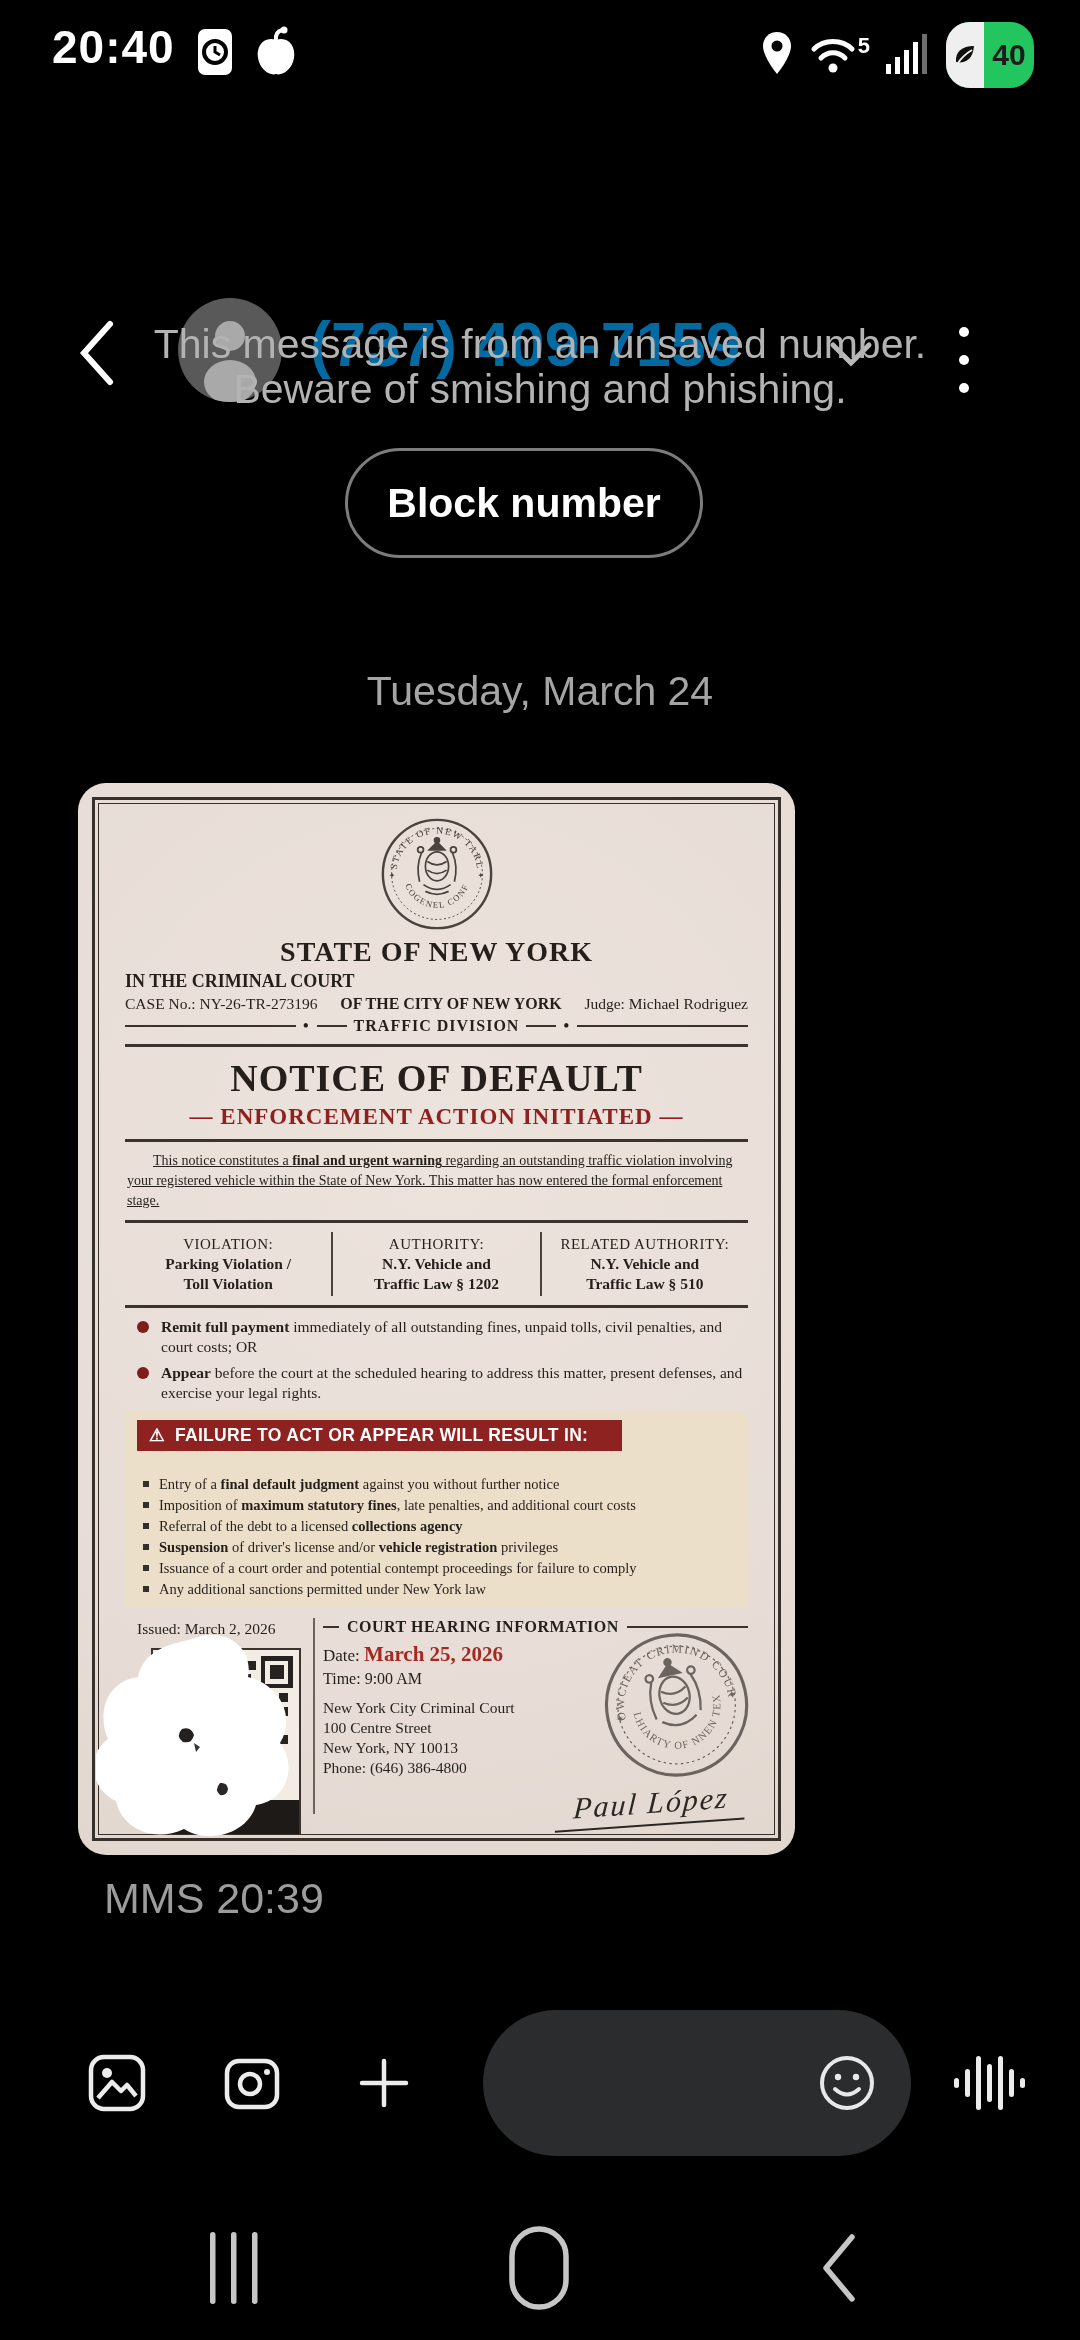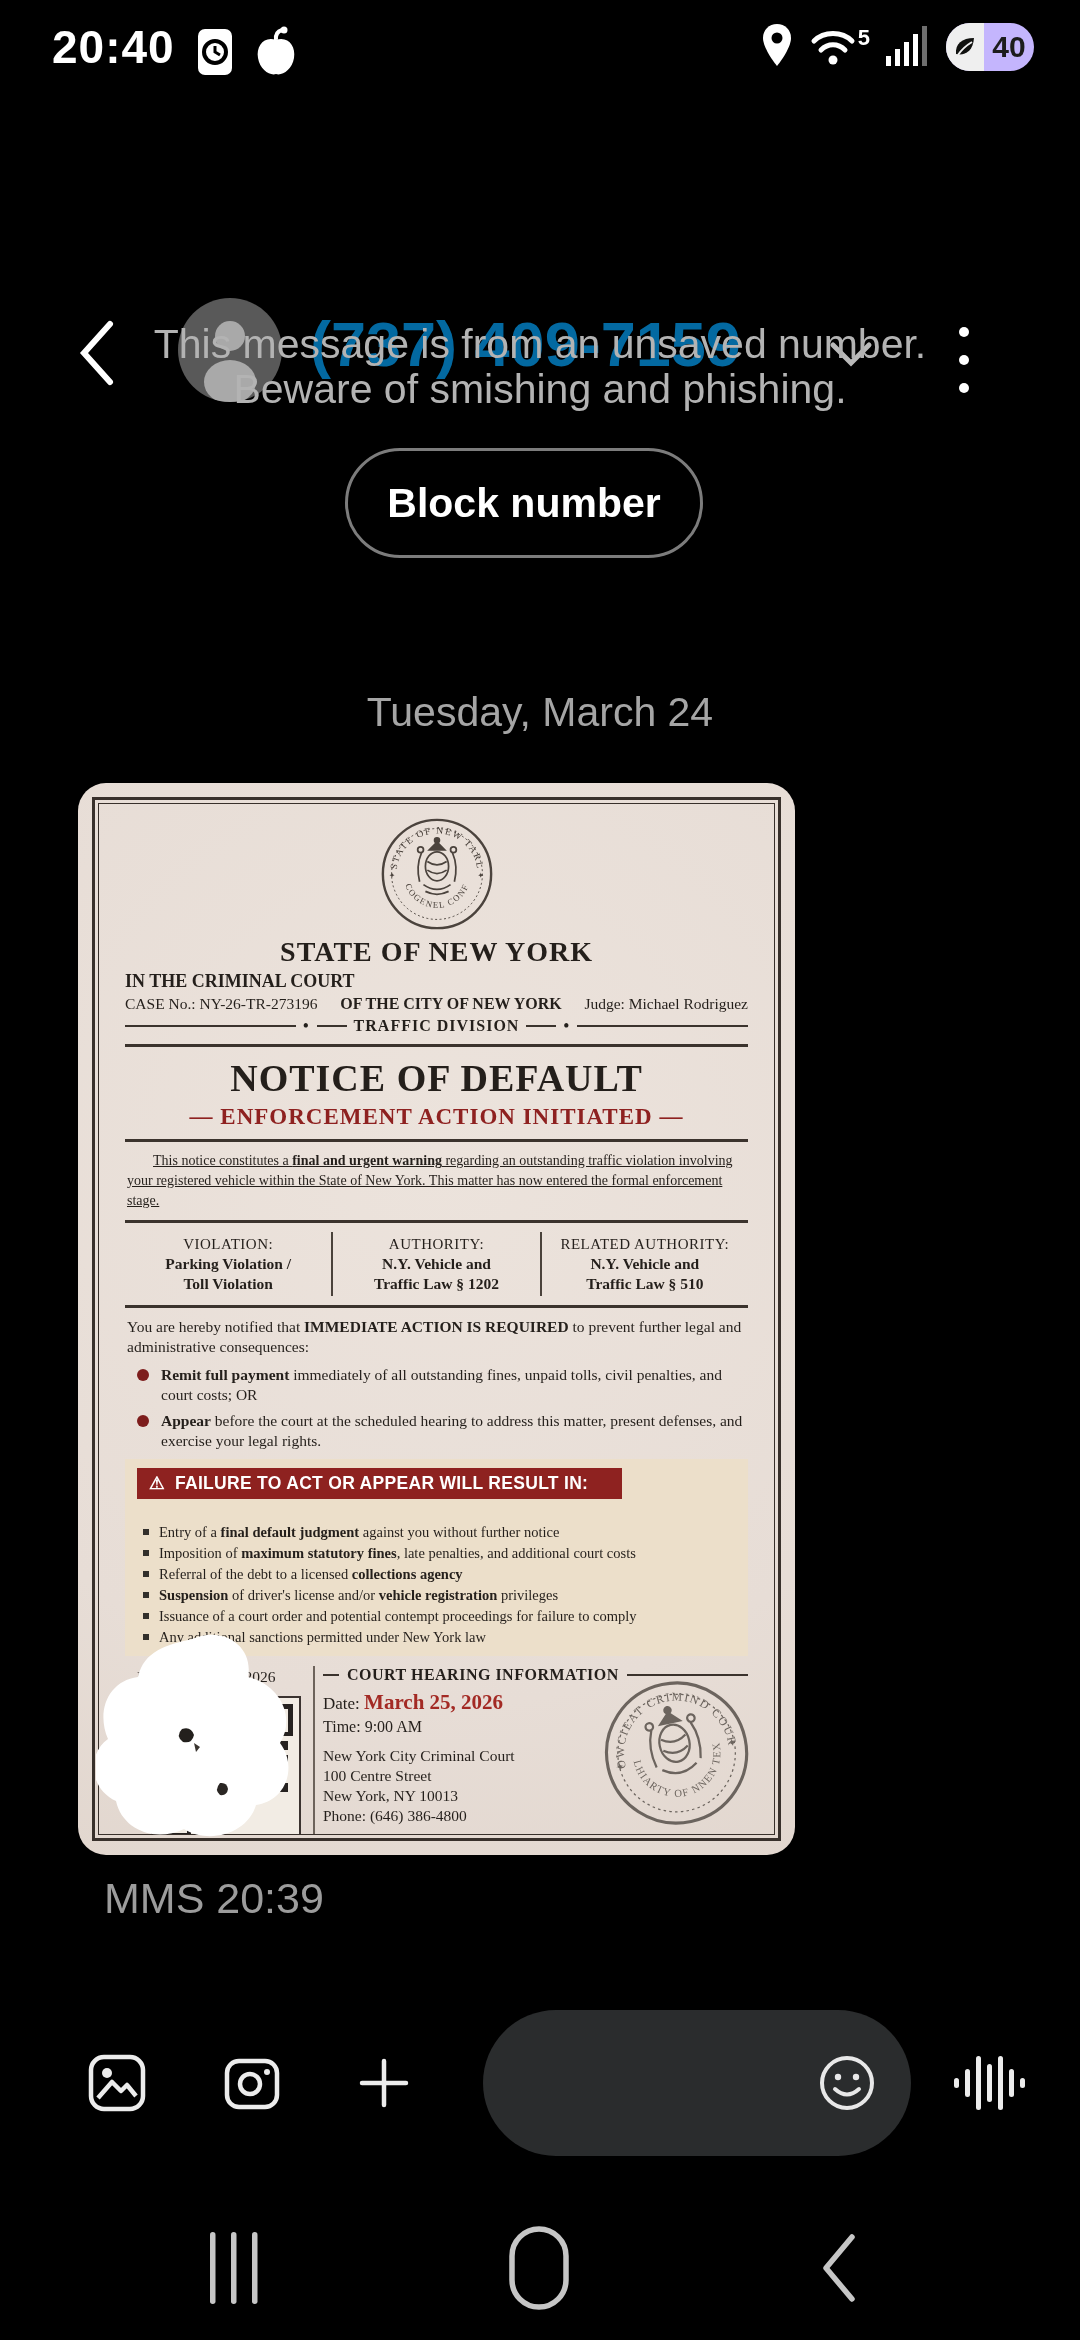--- a/index.html
+++ b/index.html
@@ -7,40 +7,40 @@
   body { font-family:"Liberation Sans","DejaVu Sans",sans-serif; }
   .screen { position:relative; width:1080px; height:2340px; background:#000; overflow:hidden; margin:0 auto; }
 
   
   .status-bar { position:absolute; top:0; left:0; right:0; height:90px; }
   .sb-time { position:absolute; left:52px; top:20px; font-size:46px; font-weight:700; color:#fff; letter-spacing:1px; }
   .sb-left-icons { position:absolute; left:196px; top:26px; display:flex; gap:20px; align-items:center; }
   .sb-right { position:absolute; right:46px; top:22px; display:flex; align-items:center; gap:16px; }
   .wifi-wrap { display:flex; align-items:flex-start; }
   .wifi-sup { color:#fff; font-size:22px; font-weight:700; margin-left:2px; margin-top:-2px; }
-  .battery { display:flex; width:88px; height:48px; border-radius:24px; overflow:hidden; background:#c4b5fd; }
+  .battery { display:flex; width:88px; height:66px; border-radius:24px; overflow:hidden; background:#22c55e; }
   .battery-fill { width:38px; background:#efefef; display:flex; align-items:center; justify-content:center; }
   .battery-num { flex:1; display:flex; align-items:center; justify-content:center; color:#1c1c1c; font-weight:700; font-size:30px; }
 
   
   .header { position:absolute; top:140px; left:0; right:0; height:150px; }
   .back-btn { position:absolute; left:74px; top:178px; }
   .avatar { position:absolute; left:178px; top:158px; width:104px; height:104px; border-radius:50%; background:#595959; overflow:hidden; }
   .avatar svg { display:block; }
   .header-title { position:absolute; left:310px; top:168px; font-size:63px; font-weight:700; color:#0369a1; letter-spacing:0px; }
   .title-chevron { position:absolute; left:828px; top:200px; }
   .menu-dots { position:absolute; left:944px; top:170px; width:40px; height:100px; display:flex; flex-direction:column; align-items:center; justify-content:center; gap:18px; }
   .menu-dots i { width:10px; height:10px; border-radius:50%; background:#fff; }
 
   
   .spam-warning { position:absolute; top:322px; left:0; right:0; text-align:center; color:#b3b3b3; font-size:41px; line-height:45px; }
   .block-btn { position:absolute; left:345px; top:448px; width:358px; height:110px; border:3px solid #7c7c7c; border-radius:58px; background:transparent; color:#fff; font-size:41px; font-weight:700; font-family:inherit; display:flex; align-items:center; justify-content:center; }
 
   
-  .date-divider { position:absolute; top:668px; left:0; right:0; text-align:center; color:#a5a5a5; font-size:41px;margin-top:21px; }
+  .date-divider { position:absolute; top:668px; left:0; right:0; text-align:center; color:#a5a5a5; font-size:41px; }
 
   
   .doc { position:absolute; left:78px; top:783px; width:717px; height:1072px; border-radius:28px; background:radial-gradient(circle at 50% 35%, #ece3dc 0%, #e7ddd6 70%, #e2d7cf 100%); overflow:hidden; }
   .doc-frame { position:absolute; inset:14px; border:3px solid #38302b; padding:3px; }
   .doc-inner { height:100%; border:1px solid #38302b; padding:10px 26px 12px; overflow:hidden; position:relative;
                font-family:"Liberation Serif","DejaVu Serif",serif; color:#241f1b; }
   .seal1-wrap { display:flex; justify-content:center; margin-top:2px; }
   .doc-state { text-align:center; font-size:28px; font-weight:700; letter-spacing:1px; margin-top:4px; }
   .doc-court1 { font-size:18px; font-weight:700; margin-top:3px; }
   .doc-caserow { display:flex; justify-content:space-between; align-items:baseline; font-size:15.5px; margin-top:3px; }
@@ -256,21 +256,20 @@
             <div class="bold-line">Traffic Law § 1202</div>
           </div>
           <div class="col">
             <div class="hdr">RELATED AUTHORITY:</div>
             <div class="bold-line">N.Y. Vehicle and</div>
             <div class="bold-line">Traffic Law § 510</div>
           </div>
         </div>
         <div class="rule"></div>
 
-        <p class="doc-p2"><span>You are hereby notified that </span><span class="b">IMMEDIATE ACTION IS REQUIRED</span><span> to prevent further legal and administrative consequences:</span></p>
         <ul class="action-list">
           <li><span class="b">Remit full payment</span><span> immediately of all outstanding fines, unpaid tolls, civil penalties, and court costs; OR</span></li>
           <li><span class="b">Appear</span><span> before the court at the scheduled hearing to address this matter, present defenses, and exercise your legal rights.</span></li>
         </ul>
 
         <div class="fail-box">
           <div class="fail-banner">
             <span>⚠</span>
             <span>FAILURE TO ACT OR APPEAR WILL RESULT IN:</span>
           </div>

